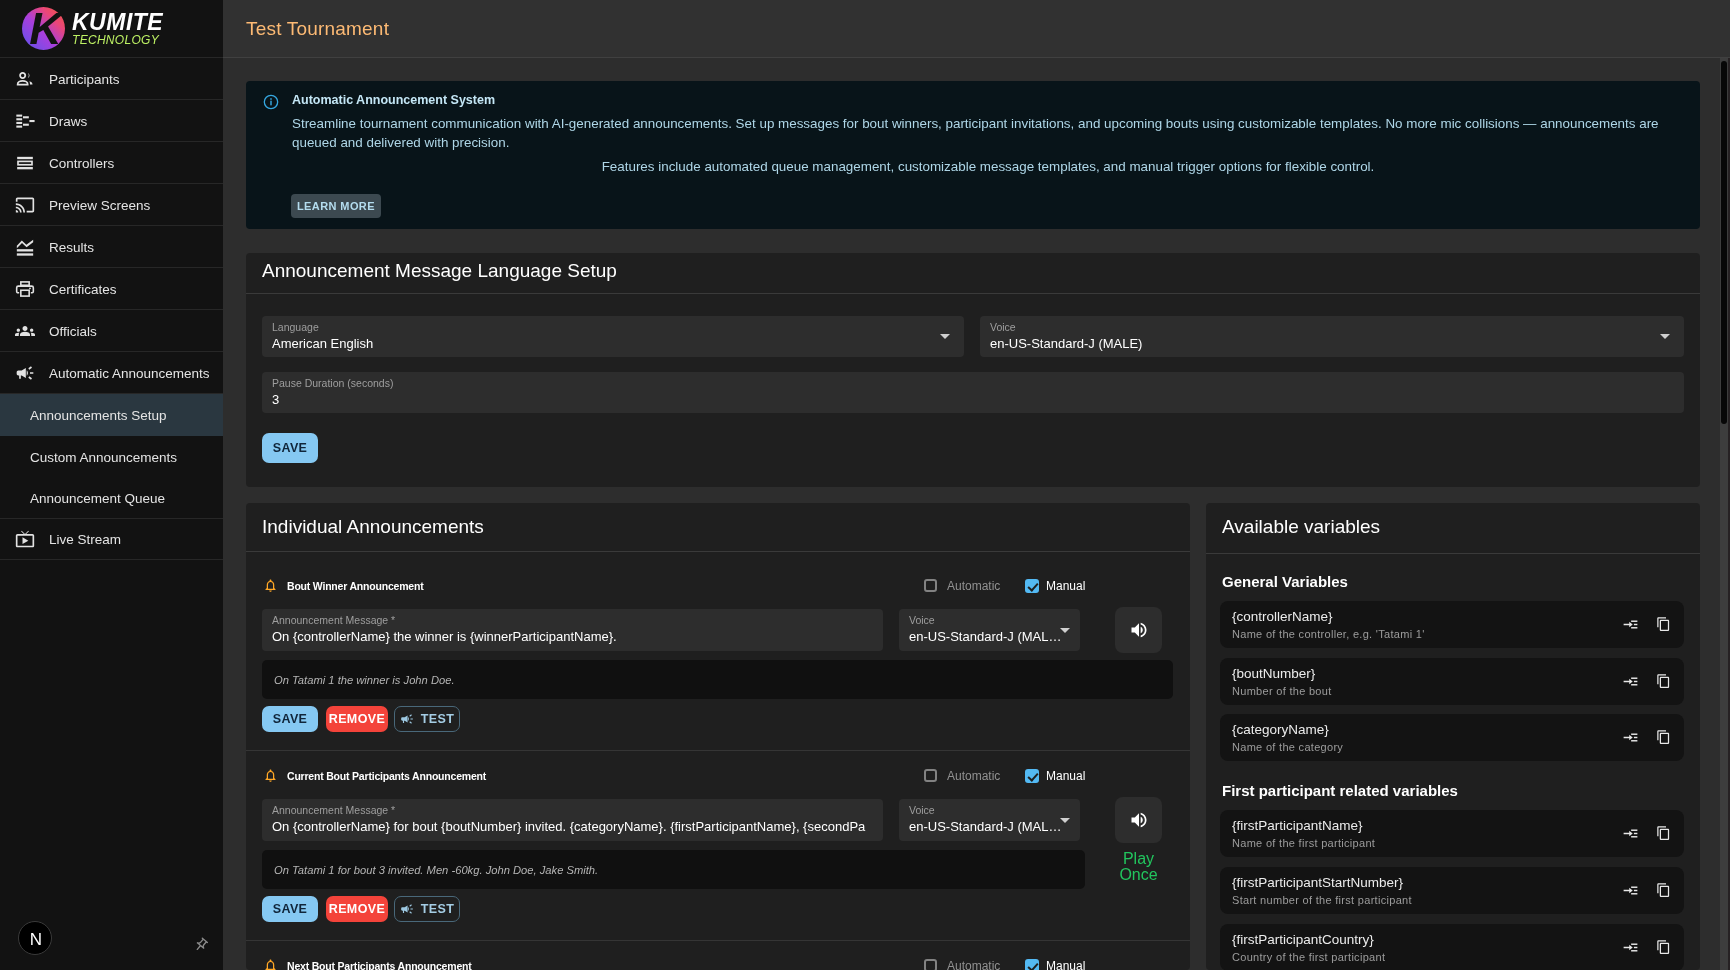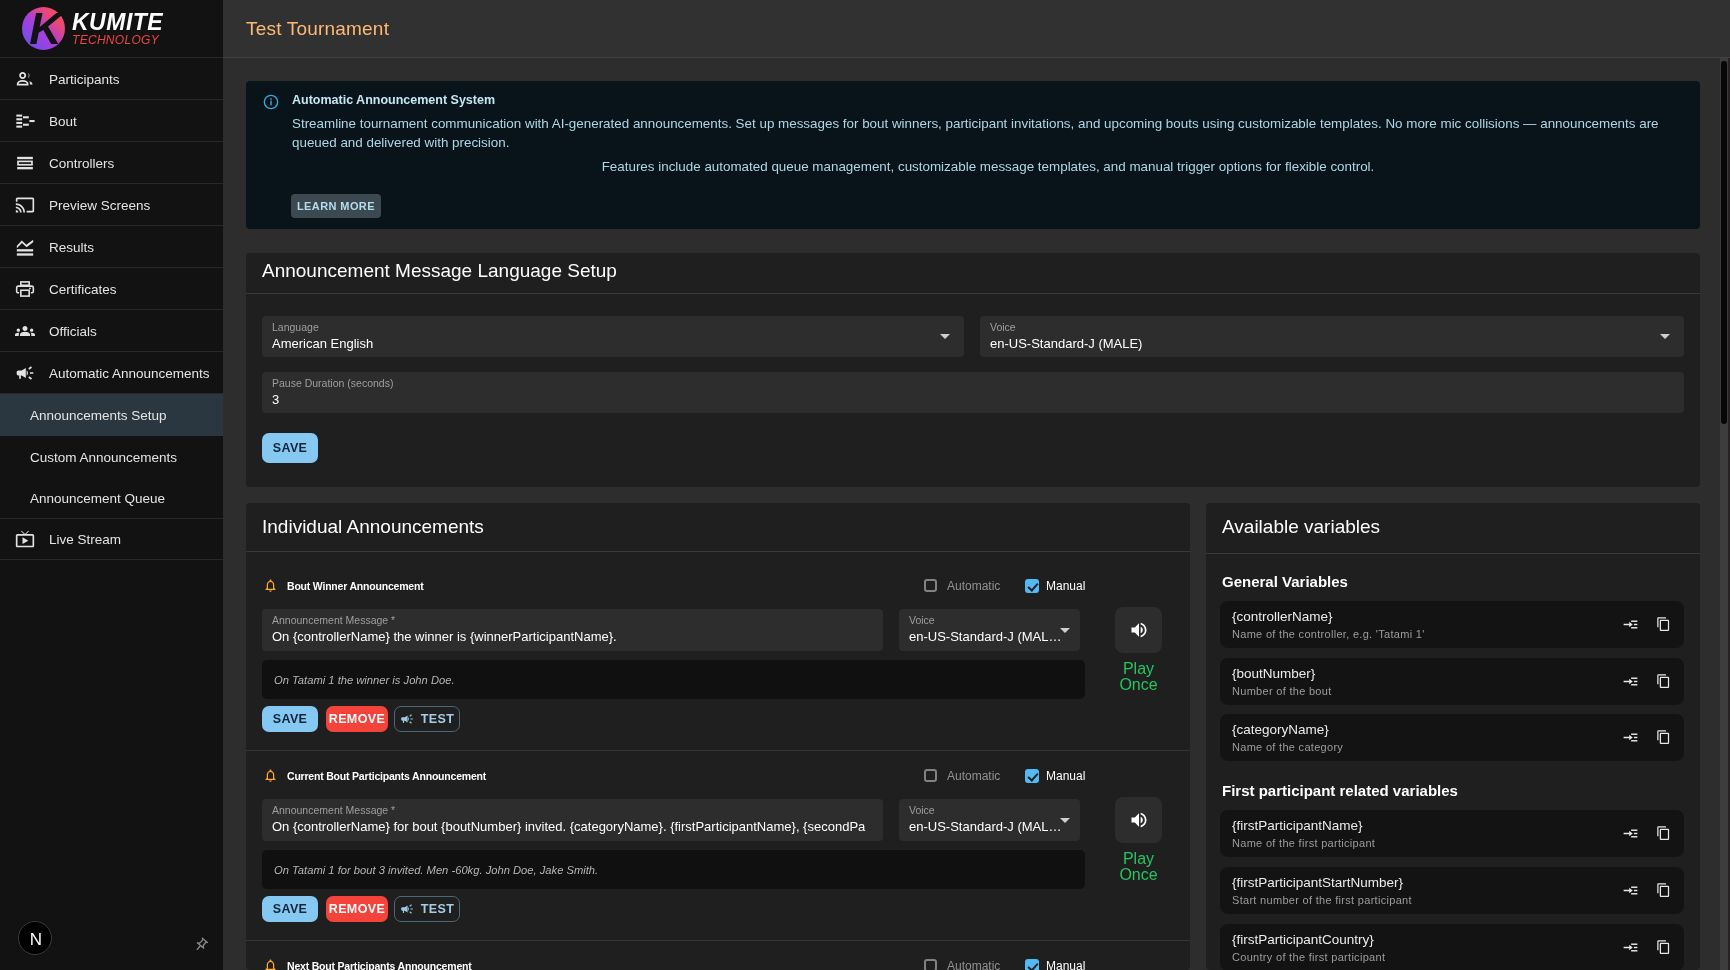--- a/index.html
+++ b/index.html
@@ -152,33 +152,33 @@
   </defs>
 </svg>
 
 <div class="sidebar">
   <div class="logo">
     <svg style="position:absolute; left:22px; top:7px;" width="43" height="43" viewBox="0 0 43 43">
       <circle cx="21.5" cy="21.5" r="21.5" fill="url(#kgrad)"></circle>
       <text x="23.5" y="37" font-family="'Liberation Sans',sans-serif" font-size="45" font-weight="900" font-style="italic" fill="#121212" text-anchor="middle">K</text>
     </svg>
     <div style="position:absolute; left:72px; top:9px; color:#fff; font-size:23px; font-weight:700; font-style:italic; letter-spacing:0.5px;">KUMITE</div>
-    <div style="position:absolute; left:72px; top:33px; color:#ef4444; font-size:12px; font-style:italic; letter-spacing:0.3px;">TECHNOLOGY</div>
+    <div style="position:absolute; left:72px; top:33px; color:#bef264; font-size:12px; font-style:italic; letter-spacing:0.3px;">TECHNOLOGY</div>
   </div>
   <div class="menu-item" style="top:58px;">
       <svg class="mi-icon">
         <use href="#s-group"></use>
       </svg>
       <span class="mi-label">Participants</span>
     </div>
   <div class="menu-item" style="top:100px;">
       <svg class="mi-icon">
         <use href="#s-draws"></use>
       </svg>
-      <span class="mi-label">Bout</span>
+      <span class="mi-label">Draws</span>
     </div>
   <div class="menu-item" style="top:142px;">
       <svg class="mi-icon">
         <use href="#s-rows"></use>
       </svg>
       <span class="mi-label">Controllers</span>
     </div>
   <div class="menu-item" style="top:184px;">
       <svg class="mi-icon">
         <use href="#s-cast"></use>
@@ -288,21 +288,21 @@
     <span class="fl">Voice</span>
       <span class="fv">en-US-Standard-J (MAL…</span>
     <span class="caret" style="right:10px; top:19px;"></span>
   </div>
   <div class="play-btn" style="left:869px; top:104px;">
       <svg width="20" height="20">
         <use href="#s-vol"></use>
       </svg>
     </div>
   <div class="play-lbl" style="left:869px; top:158px;">Play<br>Once</div>
-  <div class="preview" style="left:16px; top:157px; width:823px; height:39px;text-decoration:underline;">
+  <div class="preview" style="left:16px; top:157px; width:911px; height:39px;text-decoration:underline;">
       <span>On Tatami 1 the winner is John Doe.</span>
     </div>
   <div class="btn btn-save" style="left:16px; top:203px; width:56px; height:26px;">SAVE</div>
   <div class="btn btn-remove" style="left:80px; top:203px; width:62px; height:26px;">REMOVE</div>
   <div class="btn btn-test" style="left:148px; top:203px; width:66px; height:26px;"><svg class="mini-camp" viewBox="0 0 24 24">
         <use href="#s-campaign"></use>
       </svg>TEST</div>
   <div class="card-divider" style="top:247px; background:#353535;"></div>
 
   <svg class="bell" style="left:17px; top:265px;">

